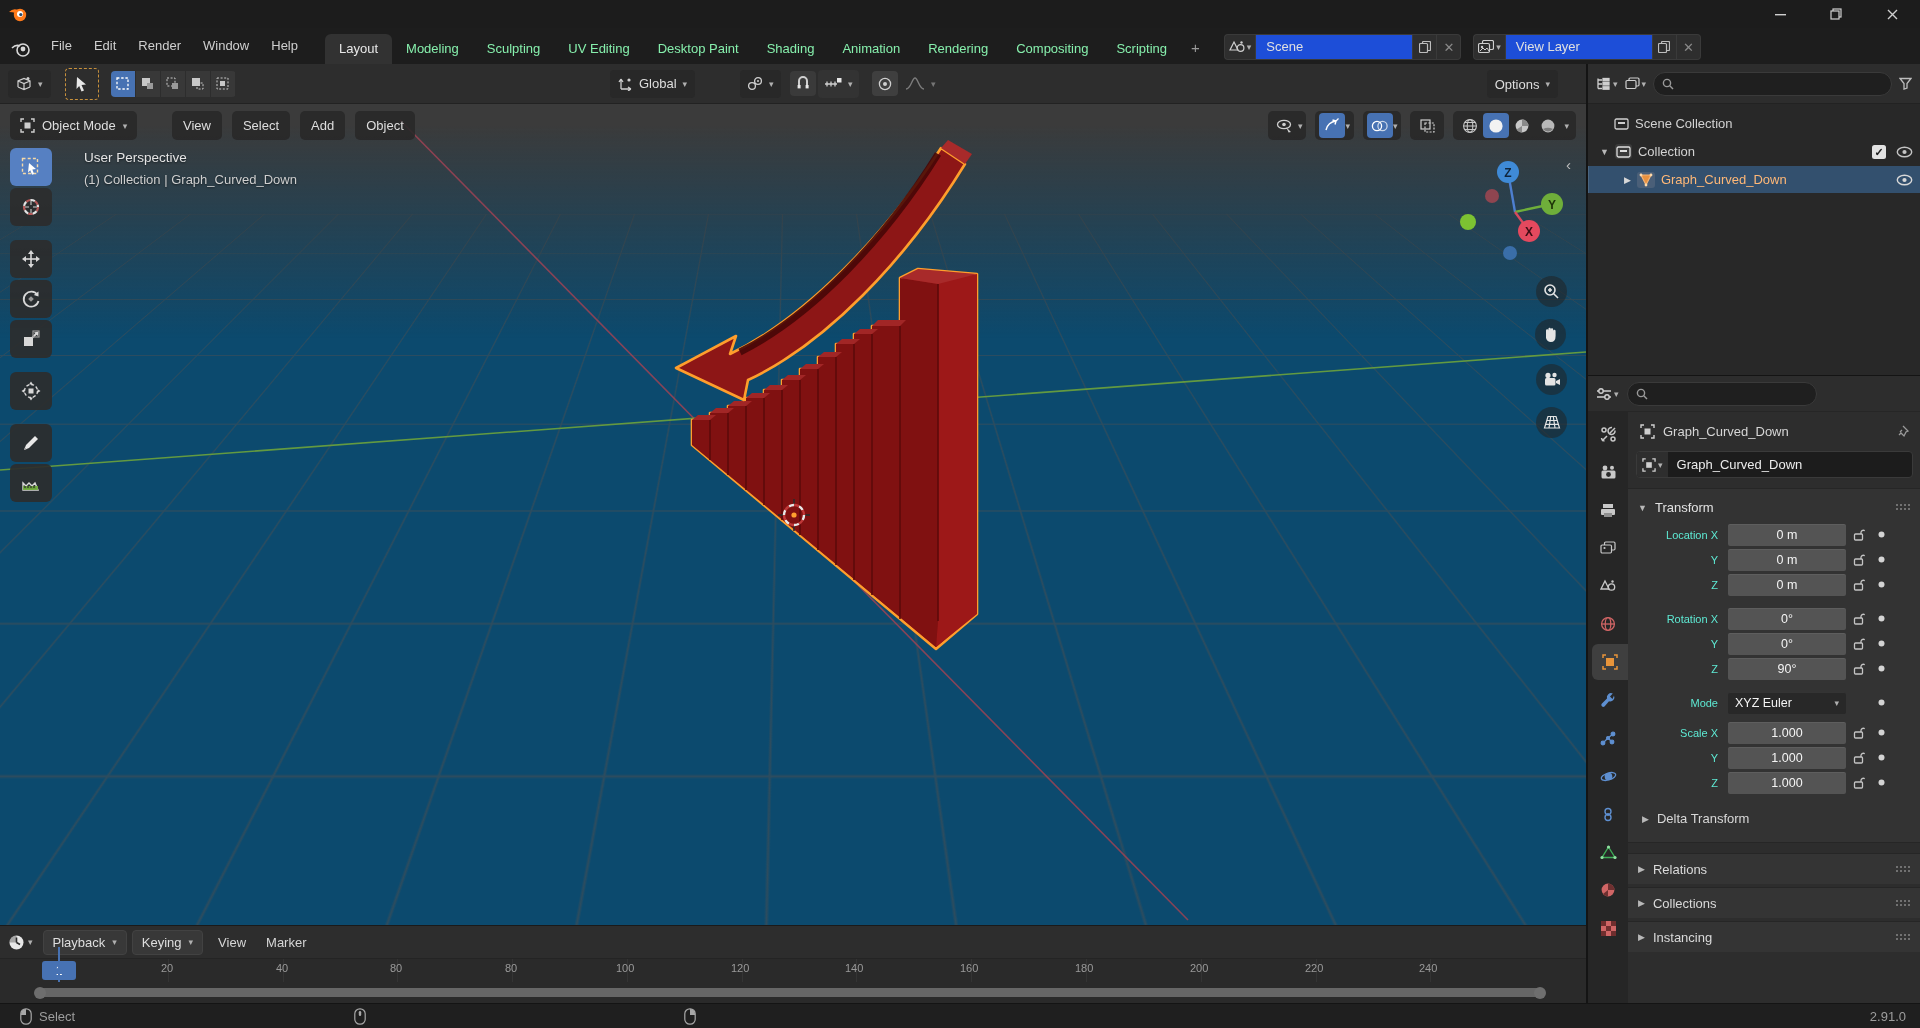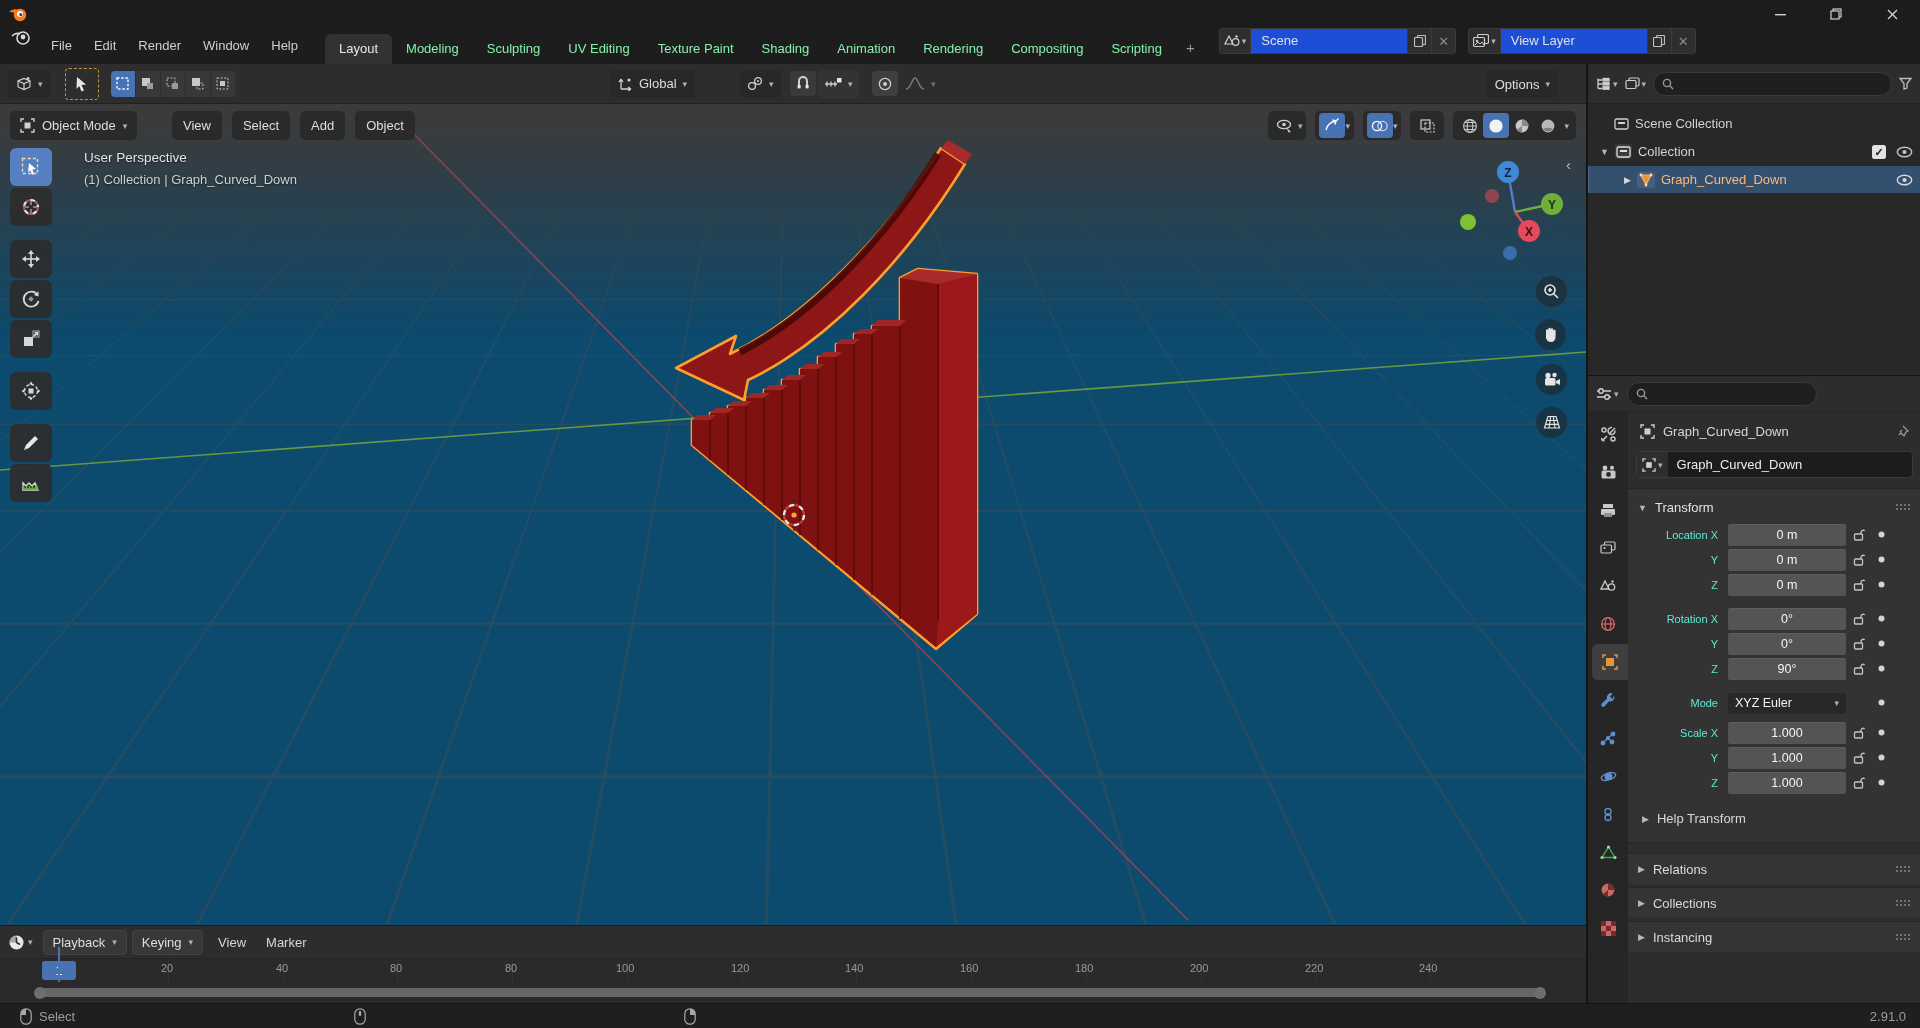--- a/index.html
+++ b/index.html
@@ -9,21 +9,21 @@
   svg { display:block; }
 
   
   #titlebar { position:absolute; left:0; top:0; width:1920px; height:28px; background:#1c1c1c;
     display:flex; align-items:center; }
   #titlebar .title { color:#d8d8d8; font-size:13px; margin-left:10px; white-space:nowrap; }
   .winbtns { position:absolute; right:0; top:0; height:28px; display:flex; }
   .winbtn { width:56px; height:28px; display:flex; align-items:center; justify-content:center; color:#cfcfcf; font-size:12px; }
 
   
-  #topbar { position:absolute; left:0; top:28px; width:1920px; height:36px; background:#1d1d1d; display:flex; align-items:flex-start; }
+  #topbar { position:absolute; left:0; top:28px; width:1920px; height:36px; background:#1d1d1d; display:flex; align-items:flex-end; }
   .menus { display:flex; align-items:center; height:36px; margin-left:6px; }
   .menu-item { padding:0 11px; color:#cfcfcf; height:24px; line-height:24px; border-radius:4px; }
   .tabs { display:flex; align-items:flex-end; height:36px; margin-left:16px; }
   .tab { padding:0 14px; height:30px; line-height:30px; color:#86efac; border-radius:6px 6px 0 0; font-size:13px; }
   .tab.active { background:#323232; color:#e8e8e8; }
   .tab-add { color:#9a9a9a; padding:0 10px; height:30px; line-height:28px; font-size:15px; }
   .id-field { display:flex; align-items:center; height:26px; margin-bottom:4px; }
   .id-icon { background:#2e2e2e; border:1px solid #3a3a3a; border-right:none; border-radius:4px 0 0 4px; height:26px; display:flex; align-items:center; padding:0 4px; gap:2px; }
   .id-value { background:#1d4ed8; border:1px solid #3a3a3a; height:26px; line-height:24px; padding:0 10px; color:#e0e0e0; min-width:130px; }
   .id-op { background:#2e2e2e; border:1px solid #3a3a3a; border-left:none; width:24px; height:26px; display:flex; align-items:center; justify-content:center; color:#b5b5b5; }
@@ -168,21 +168,21 @@
       <span class="menu-item">Edit</span>
       <span class="menu-item">Render</span>
       <span class="menu-item">Window</span>
       <span class="menu-item">Help</span>
     </div>
     <div class="tabs">
       <span class="tab active">Layout</span>
       <span class="tab">Modeling</span>
       <span class="tab">Sculpting</span>
       <span class="tab">UV Editing</span>
-      <span class="tab">Texture Paint</span>
+      <span class="tab">Desktop Paint</span>
       <span class="tab">Shading</span>
       <span class="tab">Animation</span>
       <span class="tab">Rendering</span>
       <span class="tab">Compositing</span>
       <span class="tab">Scripting</span>
       <span class="tab-add">+</span>
     </div>
     <div class="id-field" style="margin-left:14px;">
       <span class="id-icon">
         <svg width="16" height="14" viewBox="0 0 16 14">
@@ -971,21 +971,21 @@
             </span>
           <span class="adot">
               <svg width="7" height="7" viewBox="0 0 7 7">
                 <circle cx="3.5" cy="3.5" r="3" fill="#d4d4d4"></circle>
               </svg>
             </span>
         </div>
 
         <div class="subpanel-row" style="margin-top:8px;">
           <span class="tri">▶</span>
-          <span>Help Transform</span>
+          <span>Delta Transform</span>
         </div>
       </div>
 
       <div style="height:10px;"></div>
       <div class="cpanel">
         <span class="tri">▶</span>
         <span>Relations</span>
         <span class="grip"></span>
       </div>
       <div style="height:3px;"></div>

